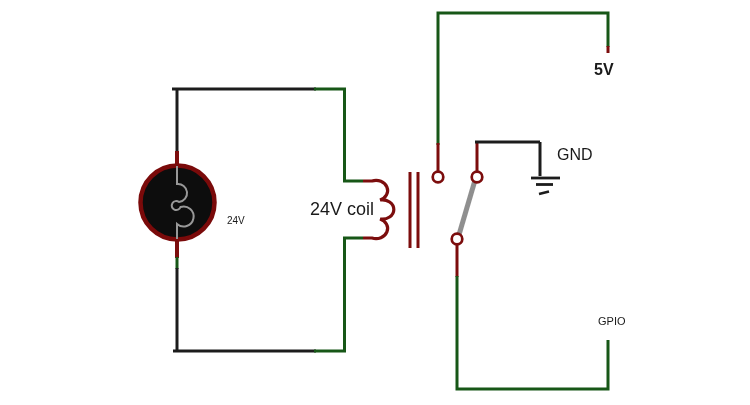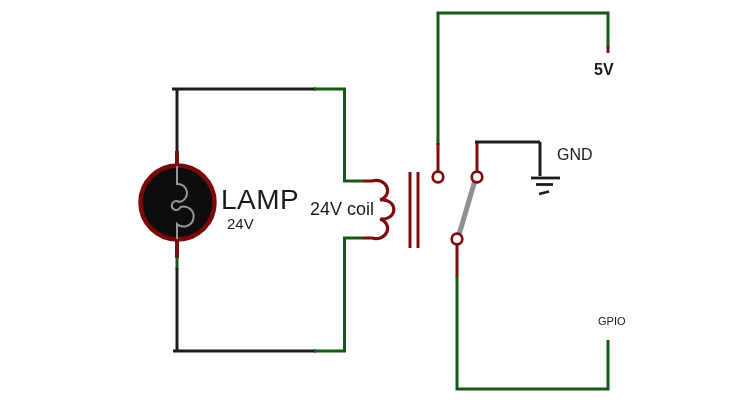--- a/index.html
+++ b/index.html
@@ -35,21 +35,21 @@
   .gnd-bar{stroke:var(--wire-black);stroke-width:2.8;}
   .lamp-body{fill:var(--lamp-fill);stroke:var(--lamp-ring);stroke-width:4.5;}
   .filament{fill:none;stroke:var(--filament-gray);stroke-width:2;}
   .label{
     position:absolute;
     line-height:1;
     white-space:nowrap;
     color:var(--text);
   }
   .label-lamp{left:221px;top:186px;font-size:28px;letter-spacing:0.5px;}
-  .label-lamp-v{left:227px;top:216px;font-size:15px;}
+  .label-lamp-v{left:227px;top:216px;font-size:10px;}
   .label-coil{left:310px;top:200px;font-size:18px;}
   .label-5v{left:594px;top:62px;font-size:16px;font-weight:bold;}
   .label-gnd{left:557px;top:147px;font-size:16px;}
   .label-gpio{left:598px;top:316px;font-size:11px;}
 </style>
 </head>
 <body>
 
 <div class="canvas">
 
@@ -101,19 +101,18 @@
     </g>
 
     <g>
       <line class="arm" x1="474.5" y1="182" x2="459.5" y2="233"></line>
       <circle class="terminal" cx="438" cy="177" r="5.3"></circle>
       <circle class="terminal" cx="477" cy="177" r="5.3"></circle>
       <circle class="terminal" cx="457" cy="239" r="5.3"></circle>
     </g>
   </svg>
 
-  <div class="label label-lamp">LAMP</div>
   <div class="label label-lamp-v">24V</div>
   <div class="label label-coil">24V coil</div>
   <div class="label label-5v">5V</div>
   <div class="label label-gnd">GND</div>
   <div class="label label-gpio">GPIO</div>
 </div>
 
 </body></html>

